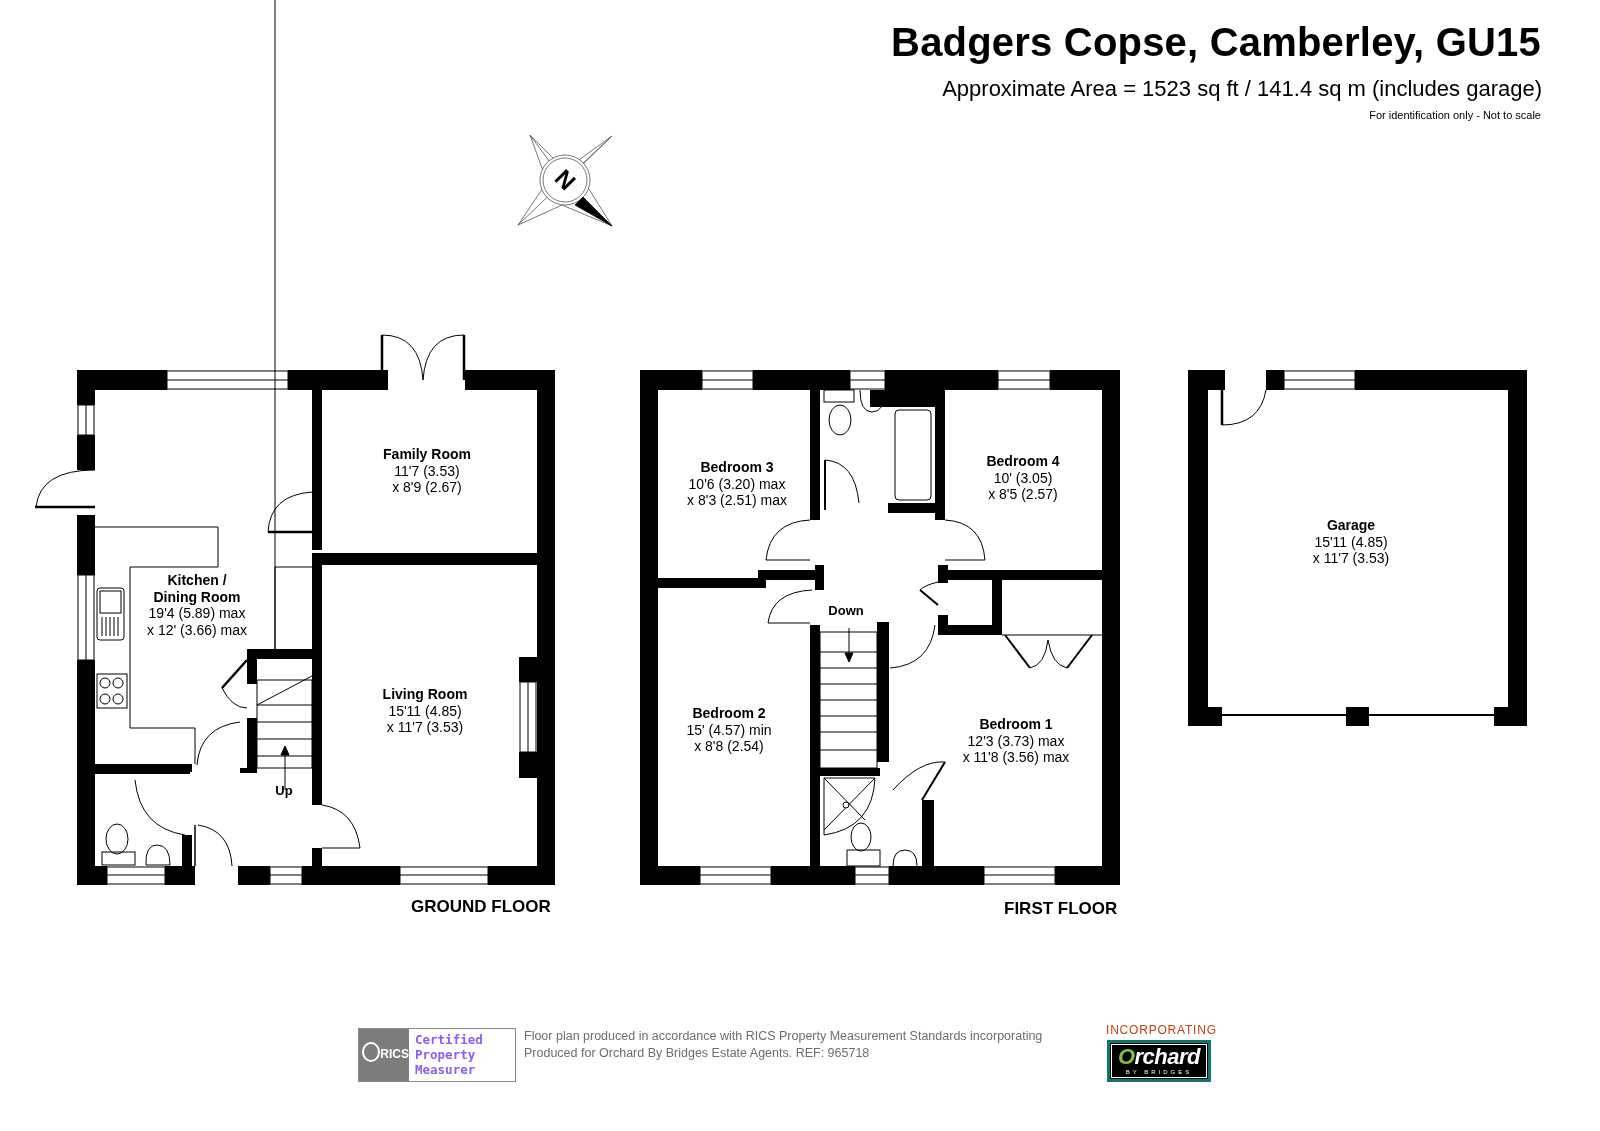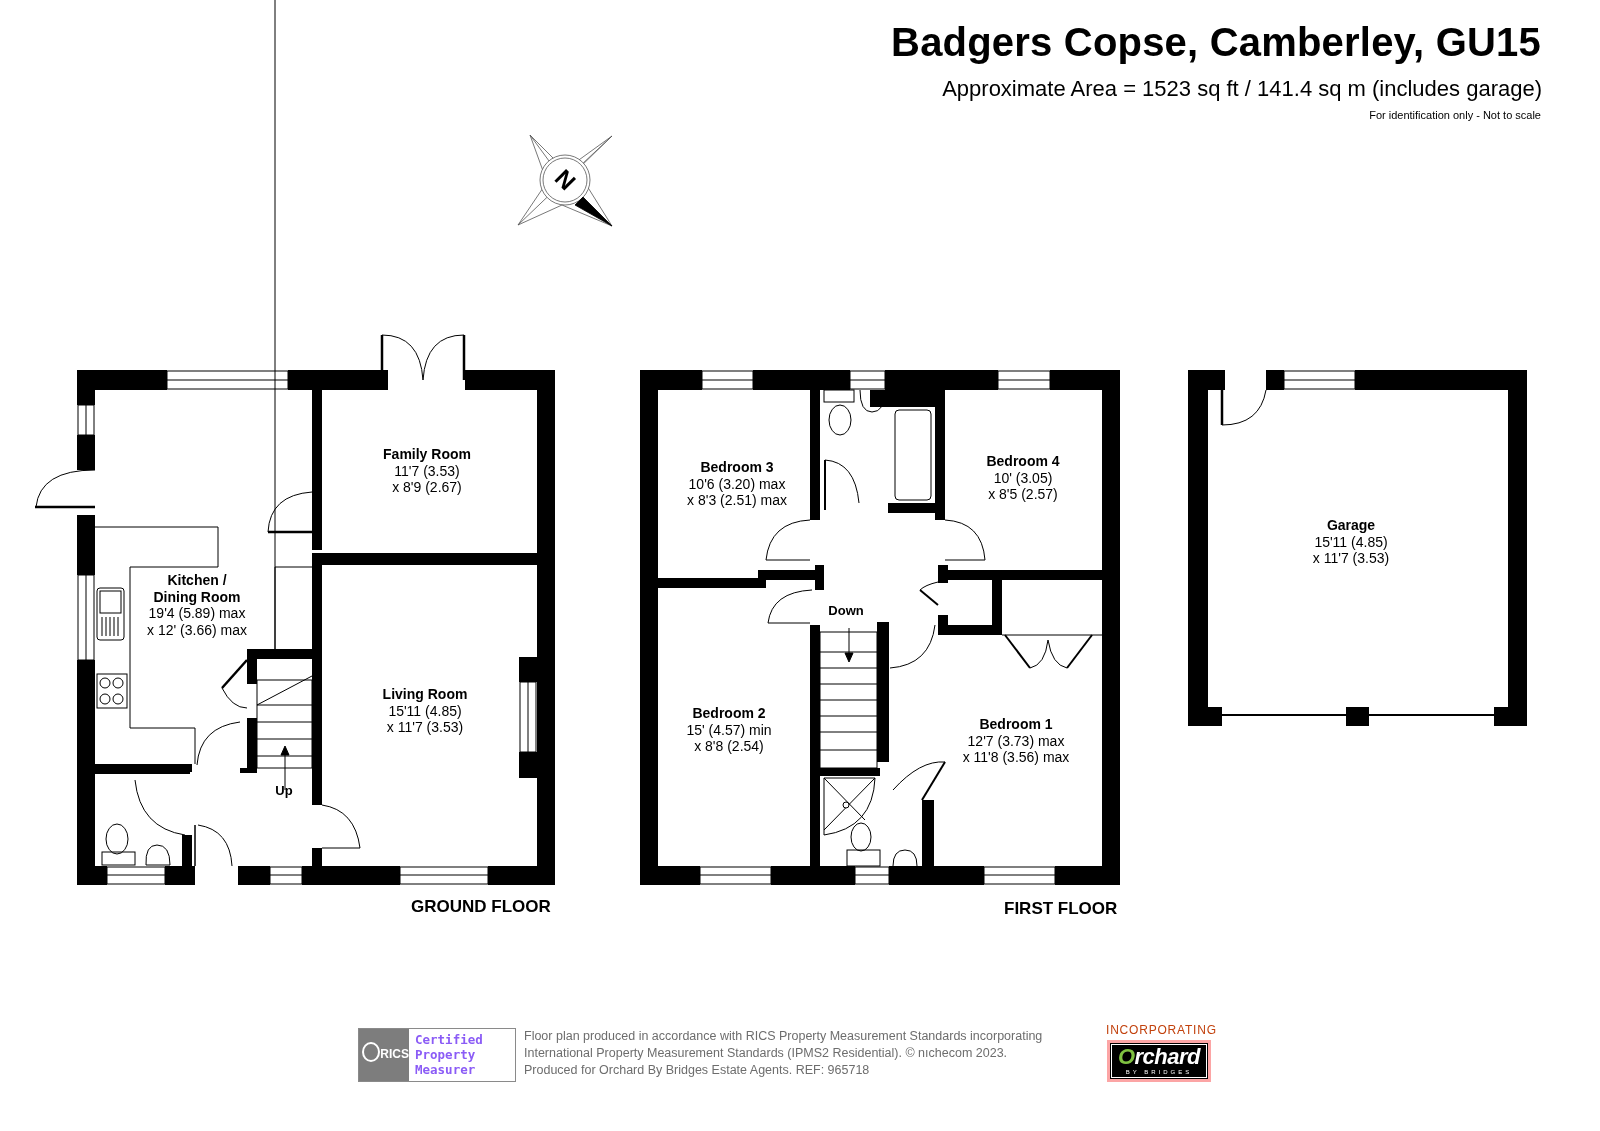--- a/index.html
+++ b/index.html
@@ -15,21 +15,21 @@
   .floor-label { position: absolute; font-weight: bold; font-size: 17px; white-space: nowrap; }
   .stair-label { position: absolute; font-weight: bold; font-size: 13px; transform: translateX(-50%); }
   #footer-rics { left: 358px; top: 1028px; width: 156px; height: 52px; border: 1px solid #8a8a8a; display: flex; }
   #rics-badge { width: 50px; height: 52px; background: #7d7d7d; color: #fff; display: flex; flex-direction: row; align-items: center; justify-content: flex-end; font-weight: bold; font-size: 12px; padding-bottom: 3px; box-sizing: border-box; }
   #rics-lion { width: 18px; height: 20px; border-radius: 50%; border: 2px solid #fff; margin-bottom: 4px; box-sizing: border-box; }
   #rics-cert { padding: 3px 0 0 6px; font-family: "DejaVu Sans Mono", monospace; font-size: 12.5px; line-height: 15px; color: #8b5cf6; font-weight: bold; }
   #rics-cert span { display: block; }
   #footer-text { left: 524px; top: 1028px; font-size: 12.5px; line-height: 17px; color: #6d6d6d; white-space: nowrap; }
   #footer-text span { display: block; }
   #inc-label { left: 1106px; top: 1023px; font-size: 12px; color: #c2410c; letter-spacing: 0.8px; }
-  #orchard-logo { left: 1107px; top: 1040px; width: 104px; height: 42px; background: #000; border: 3px solid #fca5a5; box-sizing: border-box; outline: 1px solid #fff; outline-offset: -5px; display: flex; flex-direction: column; align-items: center; justify-content: center; }
+  #orchard-logo { left: 1107px; top: 1040px; width: 104px; height: 42px; background: #000; border: 3px solid #0f766e; box-sizing: border-box; outline: 1px solid #fff; outline-offset: -5px; display: flex; flex-direction: column; align-items: center; justify-content: center; }
   #orchard-word { color: #fff; font-style: italic; font-weight: bold; font-size: 22px; line-height: 22px; letter-spacing: -0.5px; }
   #orchard-word .o { color: #7fc241; }
   #orchard-sub { color: #fff; font-size: 6px; letter-spacing: 3px; line-height: 8px; }
 </style>
 </head>
 <body>
 
 <div id="title" class="abs">Badgers Copse, Camberley, GU15</div>
 <div id="area" class="abs">Approximate Area = 1523 sq ft / 141.4 sq m (includes garage)</div>
 <div id="disclaimer" class="abs">For identification only - Not to scale</div>
@@ -308,21 +308,21 @@
   <span class="dim">10' (3.05)</span>
   <span class="dim">x 8'5 (2.57)</span>
 </div>
 <div class="room-label" style="left:729px; top:705px;">
   <span class="rn">Bedroom 2</span>
   <span class="dim">15' (4.57) min</span>
   <span class="dim">x 8'8 (2.54)</span>
 </div>
 <div class="room-label" style="left:1016px; top:716px;">
   <span class="rn">Bedroom 1</span>
-  <span class="dim">12'7 (3.73) max</span>
+  <span class="dim">12'3 (3.73) max</span>
   <span class="dim">x 11'8 (3.56) max</span>
 </div>
 <div class="stair-label" style="left:846px; top:603px;">Down</div>
 <div class="floor-label" style="left:1004px; top:899px;">FIRST FLOOR</div>
 
 <div class="room-label" style="left:1351px; top:517px;">
   <span class="rn">Garage</span>
   <span class="dim">15'11 (4.85)</span>
   <span class="dim">x 11'7 (3.53)</span>
 </div>
@@ -333,20 +333,19 @@
     <span>RICS</span>
   </div>
   <div id="rics-cert">
     <span>Certified</span>
     <span>Property</span>
     <span>Measurer</span>
   </div>
 </div>
 <div id="footer-text" class="abs">
   <span>Floor plan produced in accordance with RICS Property Measurement Standards incorporating</span>
-  <span>International Property Measurement Standards (IPMS2 Residential).   © nıchecom 2023.</span>
   <span>Produced for Orchard By Bridges Estate Agents.   REF:  965718</span>
 </div>
 <div id="inc-label" class="abs">INCORPORATING</div>
 <div id="orchard-logo" class="abs">
   <div id="orchard-word"><span class="o">O</span><span>rchard</span></div>
   <div id="orchard-sub">BY BRIDGES</div>
 </div>
 
 </body></html>

